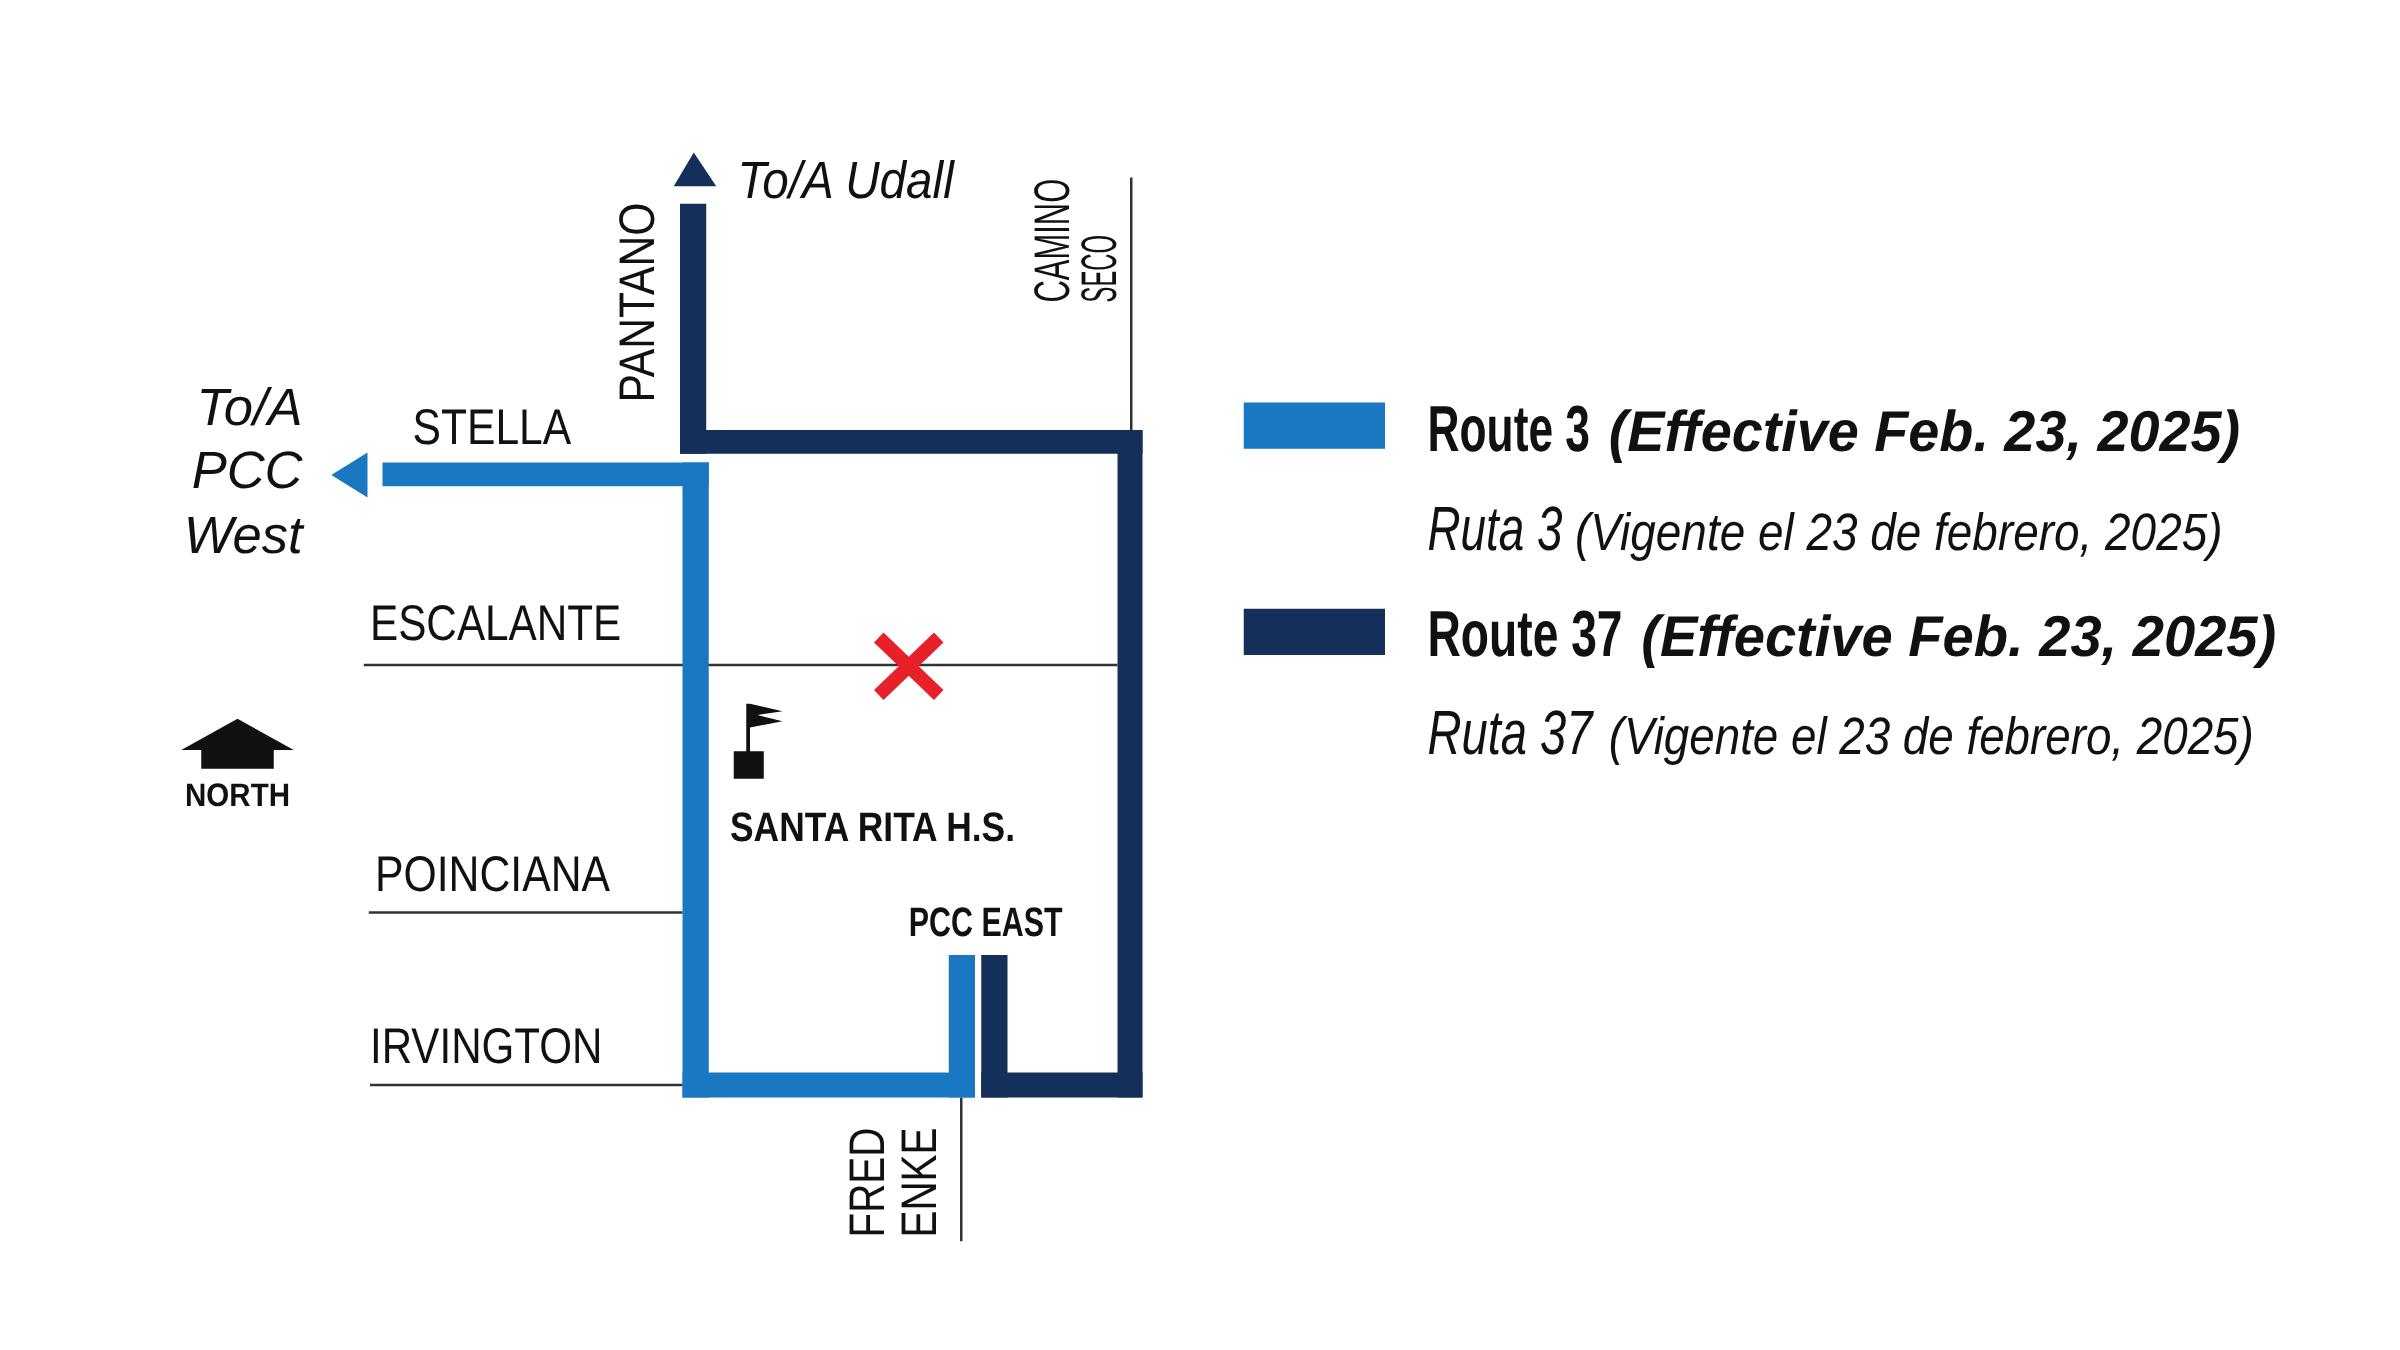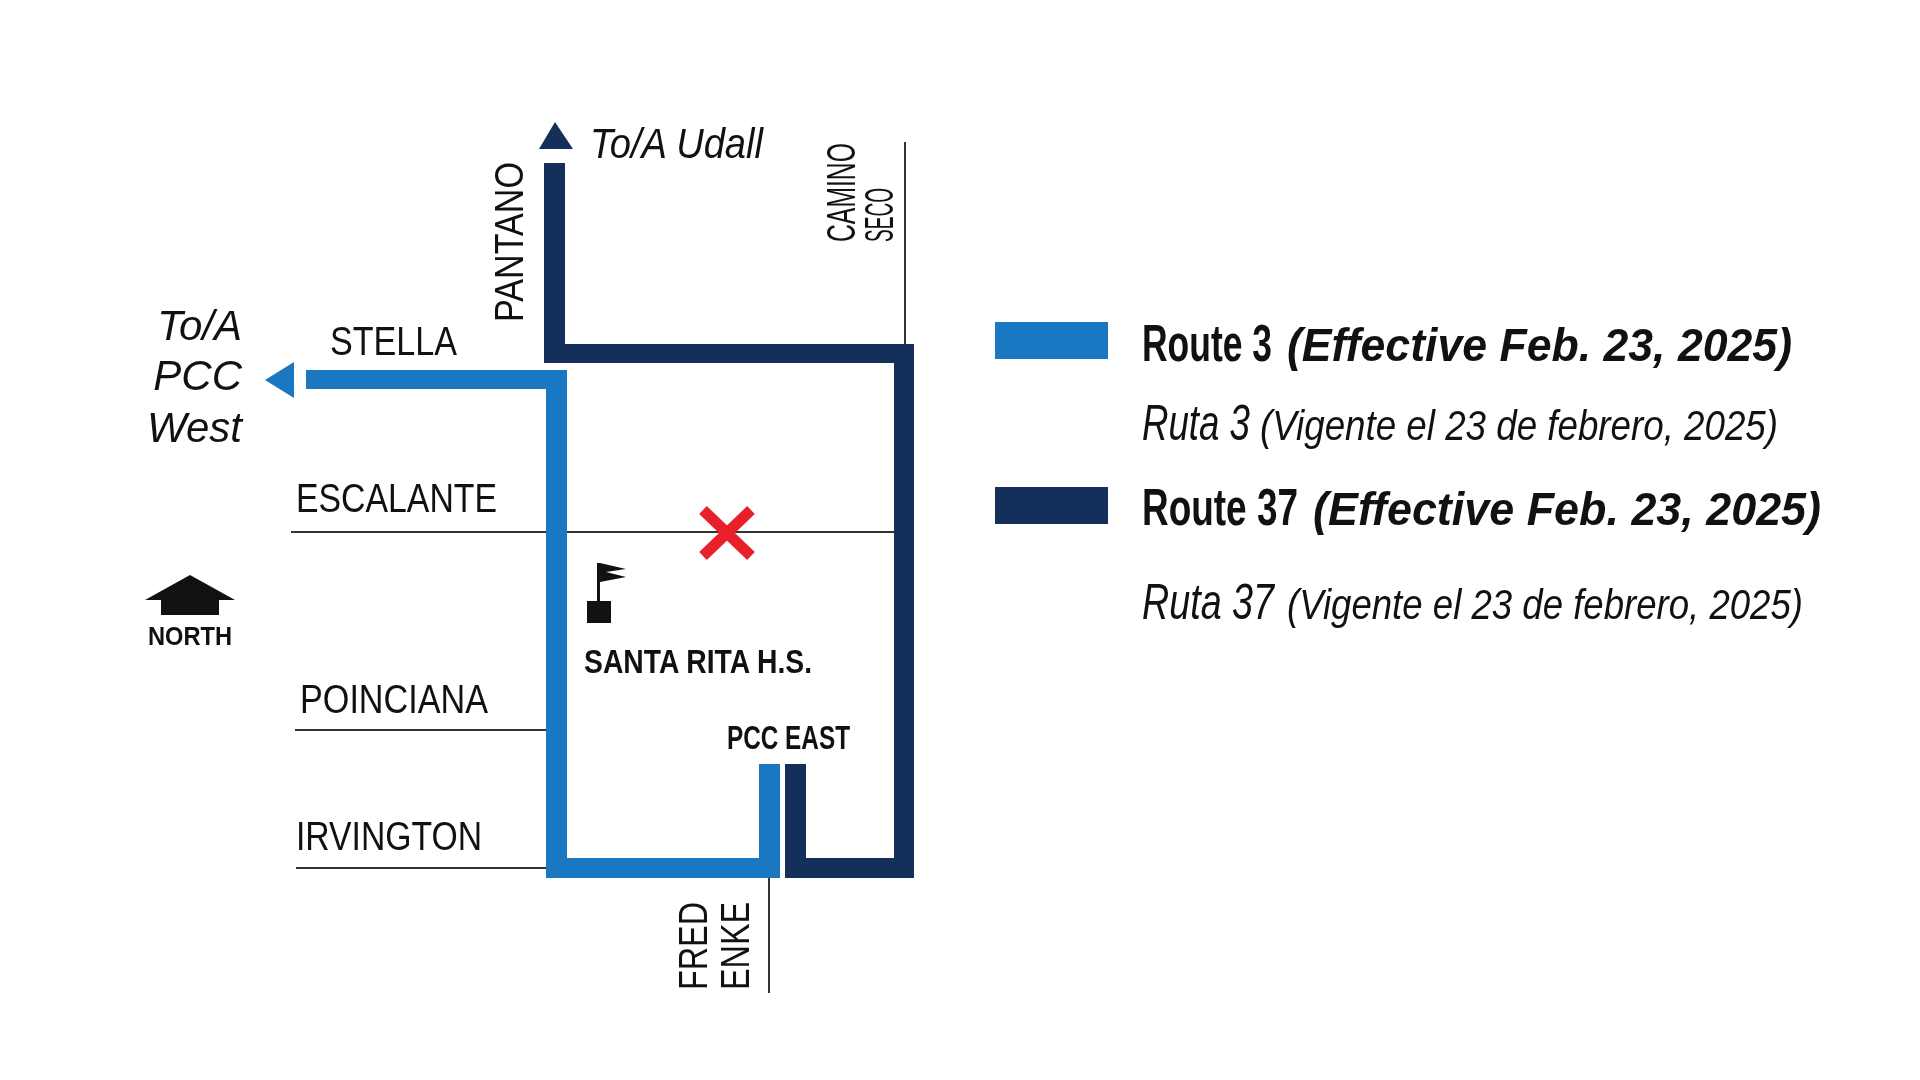--- a/index.html
+++ b/index.html
@@ -95,19 +95,19 @@
     </svg>
   </div>
 
   <div class="legend-swatch" style="top:175px; background:#14305a;"></div>
   <div class="legend-main" style="top:161px;text-decoration:underline;">
     <svg width="700" height="70">
       <text x="0" y="52" font-family="Liberation Sans, sans-serif" font-weight="bold" font-size="52" fill="#111" textLength="156" lengthAdjust="spacingAndGlyphs">Route 37</text>
       <text x="171" y="52" font-family="Liberation Sans, sans-serif" font-weight="bold" font-style="italic" font-size="46" fill="#111" textLength="508" lengthAdjust="spacingAndGlyphs">(Effective Feb. 23, 2025)</text>
     </svg>
   </div>
-  <div class="legend-sub" style="top:256px;text-align:right;">
+  <div class="legend-sub" style="top:240px;text-align:right;">
     <svg width="700" height="70">
       <text x="0" y="51" font-family="Liberation Sans, sans-serif" font-style="italic" font-size="50" fill="#111" textLength="132" lengthAdjust="spacingAndGlyphs">Ruta 37</text>
       <text x="145" y="51" font-family="Liberation Sans, sans-serif" font-style="italic" font-size="42" fill="#111" textLength="516" lengthAdjust="spacingAndGlyphs">(Vigente el 23 de febrero, 2025)</text>
     </svg>
   </div>
 </div>
 
 </body></html>

